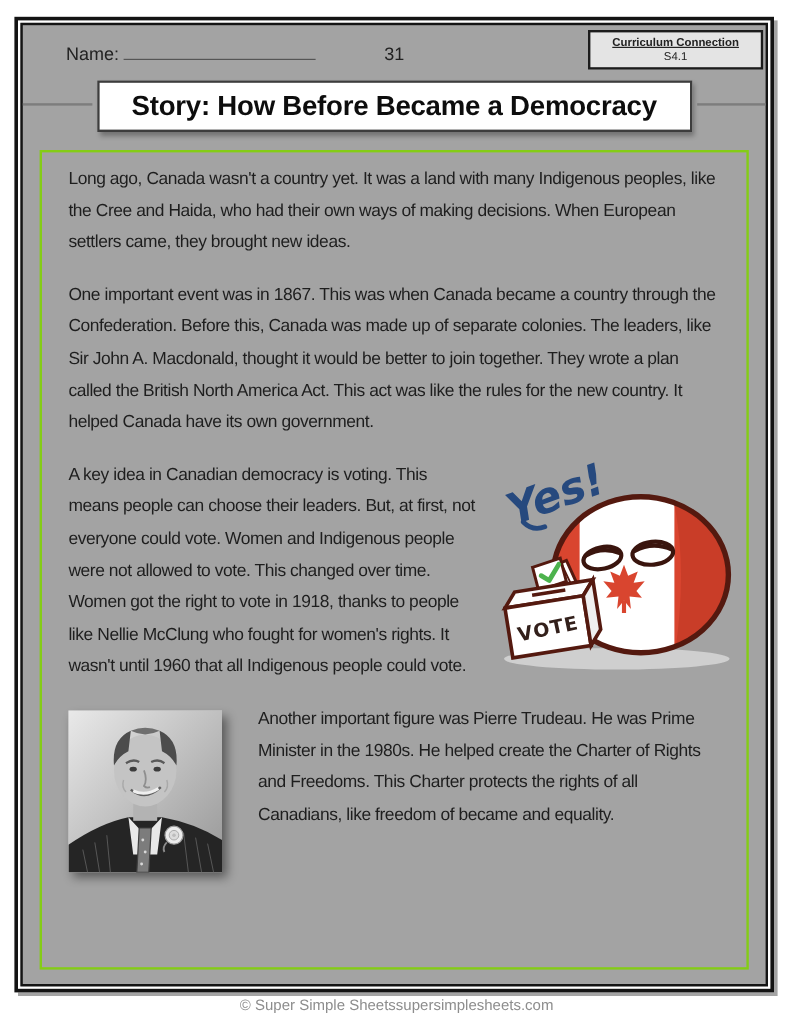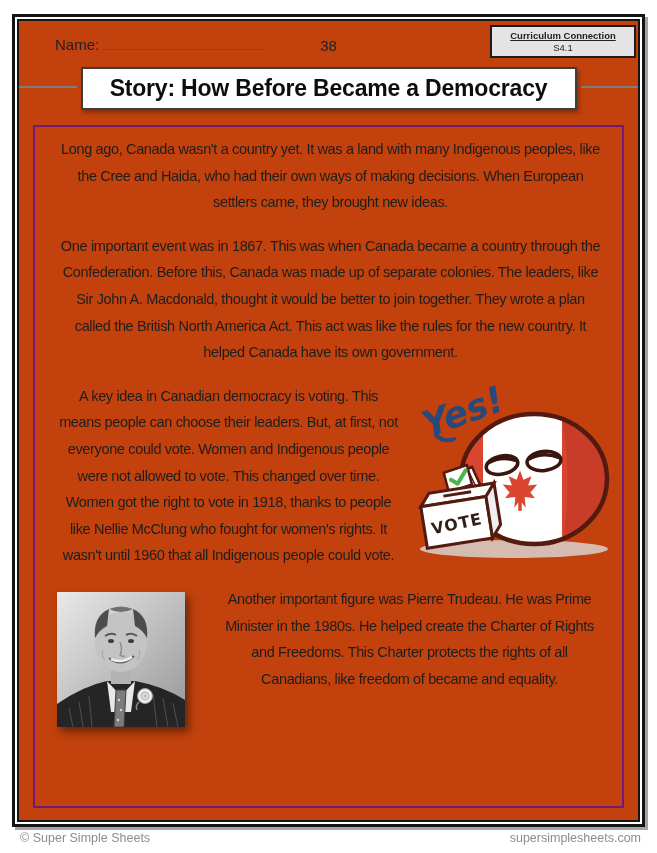--- a/index.html
+++ b/index.html
@@ -9,21 +9,21 @@
     overflow:hidden;
   }
   
   .frame{
     position:absolute;left:12px;top:14px;width:633px;height:813px;
     border:3px solid #141414;box-sizing:border-box;padding:2px;background:#fff;
     box-shadow:3px 3px 0 rgba(90,90,90,.55);
   }
   .frame-inner{
     width:100%;height:100%;border:2px solid #141414;box-sizing:border-box;
-    position:relative;background:#c2410c;
+    position:relative;background:#a3a3a3;
   }
   
   .name-row{position:absolute;top:15px;left:36px;font-size:15px;color:#222;}
   .name-line{display:inline-block;width:160px;height:13px;border-bottom:1.5px solid #555;margin-left:4px;}
   .page-number{position:absolute;top:16px;left:0;right:0;text-align:center;font-size:15px;color:#222;}
   .curriculum-box{
     position:absolute;top:4px;right:2px;width:142px;background:#e4e4e4;
     border:2px solid #1c1c1c;text-align:center;padding:3px 0 2px;line-height:1.25;
   }
   .curriculum-box .curr-title{font-size:9.5px;font-weight:bold;text-decoration:underline;color:#222;}
@@ -34,51 +34,51 @@
   .title-line.right{right:0;}
   .title-box{
     position:absolute;top:46px;left:50%;transform:translateX(-50%);
     min-width:468px;padding:6px 12px;background:#fff;border:2px solid #3d3d3d;
     font-size:23px;font-weight:bold;text-align:center;white-space:nowrap;
     letter-spacing:-0.2px;color:#0d0d0d;box-shadow:2px 3px 4px rgba(0,0,0,.3);z-index:2;
   }
   
   .story-box{
     position:absolute;left:14px;right:14px;top:104px;bottom:12px;
-    border:2px solid #701a75;box-sizing:border-box;
-    padding:9px 18px 0 22px;overflow:hidden;text-align:center;
+    border:2px solid #84cc16;box-sizing:border-box;
+    padding:9px 18px 0 22px;overflow:hidden;
   }
   .story-box p{
     margin:0 0 17px;font-size:14.5px;line-height:26.6px;letter-spacing:-0.35px;color:#1e1e1e;
   }
   .cartoon{
     float:right;width:200px;height:188px;margin:-6px -6px 0 10px;
   }
   .portrait{
     float:left;width:128px;height:135px;margin:6px 30px 14px 0;
     box-shadow:4px 5px 8px rgba(0,0,0,.45);background:#cfcfcf;
   }
   .clear-para{clear:both;}
   
   .footer{
     position:absolute;left:20px;right:16px;top:831px;
-    display:flex;justify-content:space-between;font-size:12.5px;color:#8d8d8d;
+    display:flex;justify-content:center;font-size:12.5px;color:#8d8d8d;
   }
   svg text{font-family:"DejaVu Sans","Liberation Sans",sans-serif;}
 </style>
 </head>
 <body>
 
 <div class="frame">
   <div class="frame-inner">
 
     <div class="name-row">
       <span>Name:</span><span class="name-line"></span>
     </div>
-    <div class="page-number">38</div>
+    <div class="page-number">31</div>
     <div class="curriculum-box">
       <div class="curr-title">Curriculum Connection</div>
       <div class="curr-code">S4.1</div>
     </div>
 
     <div class="title-line left"></div>
     <div class="title-line right"></div>
     <div class="title-box">Story: How Before Became a Democracy</div>
 
     <div class="story-box">

